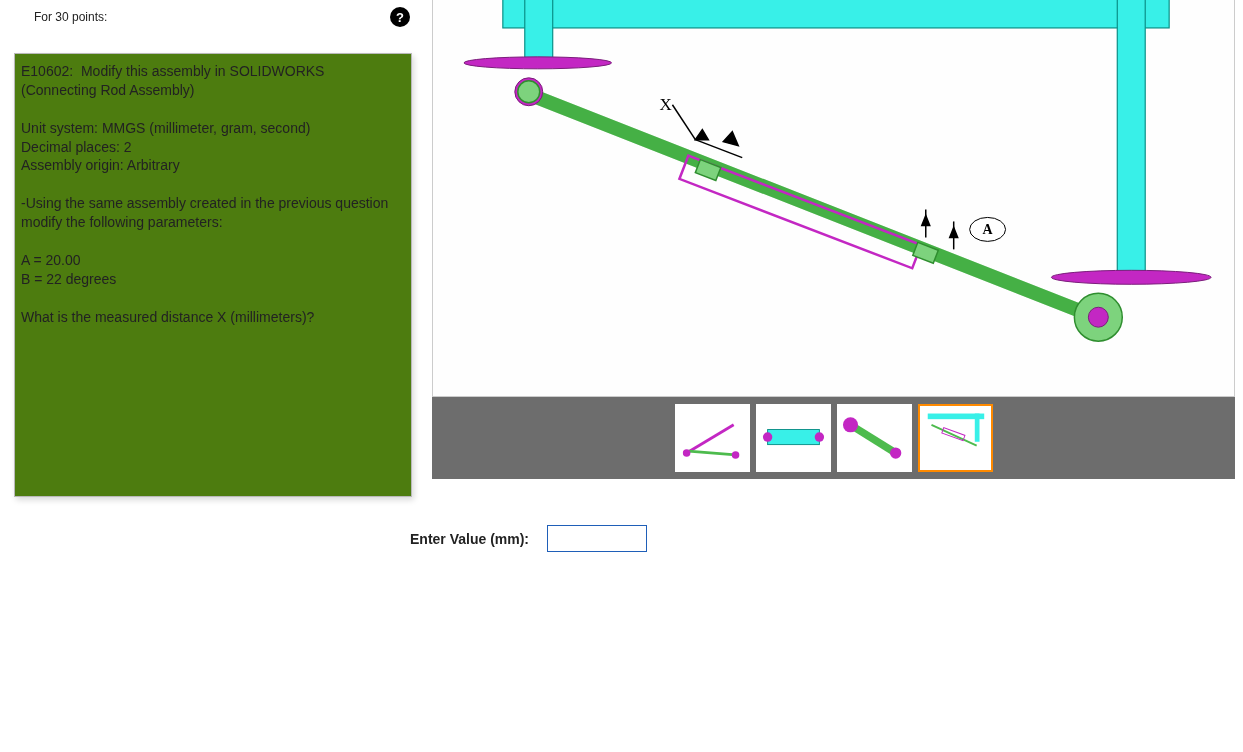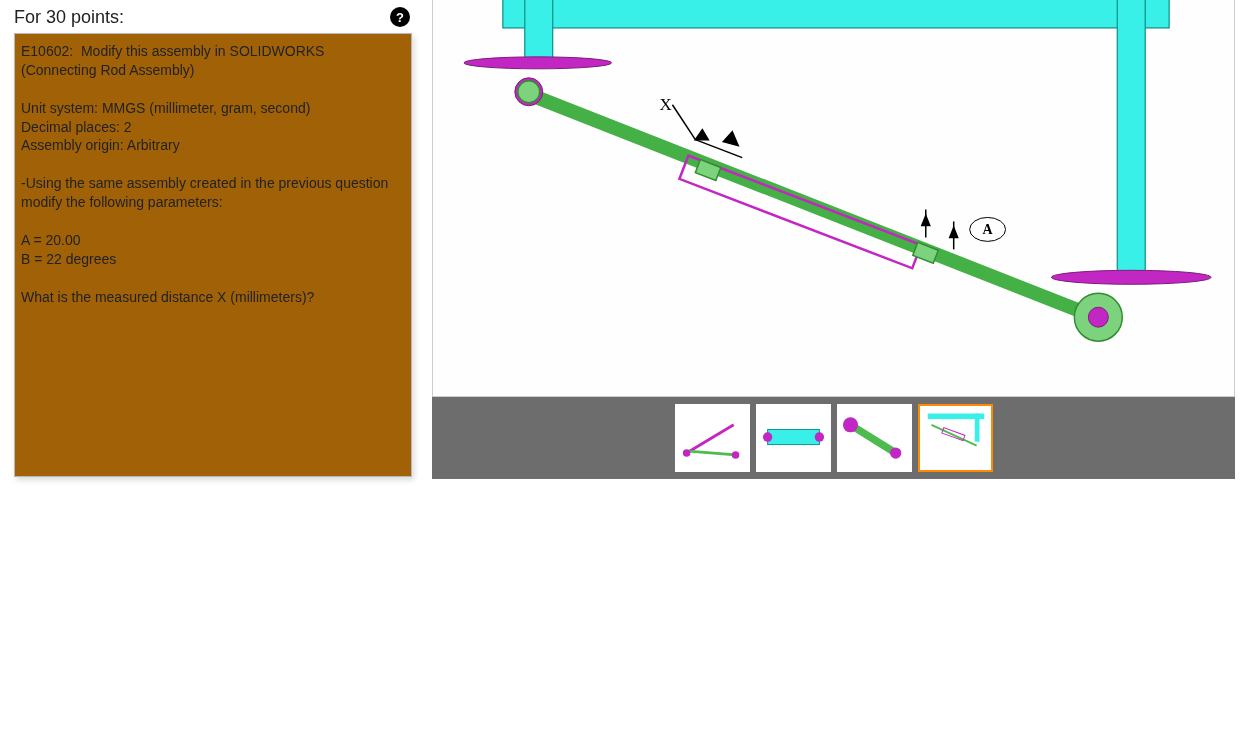--- a/index.html
+++ b/index.html
@@ -22,39 +22,39 @@
     top: 3px;
     width: 398px;
   }
   .points-row {
     display: flex;
     align-items: center;
     justify-content: space-between;
     height: 28px;
     padding-right: 2px;
   }
-  .points-label { font-size: 18px; }
+  .points-label { font-size: 12px; margin-left: 20px; }
   .help-icon {
     width: 20px; height: 20px;
     border-radius: 50%;
     background: #000;
     color: #fff;
     font-weight: bold;
     font-size: 13px;
     display: inline-flex;
     align-items: center; justify-content: center;
     cursor: pointer;
   }
   .question-box {
     border: 1px solid #b9b9b9;
     box-shadow: 2px 3px 6px rgba(0,0,0,.15);
-    background: #a16207;
+    background: #4d7c0f;
     height: 444px;
     padding: 8px 6px 6px 6px;
-    margin-top: 2px;
+    margin-top: 22px;
     white-space: pre-wrap;
     font-size: 14px;
     line-height: 1.35;
   }
 
   
   .image-area {
     position: absolute;
     left: 432px;
     top: 0;
@@ -232,13 +232,17 @@
         <rect x="8" y="8" width="60" height="6" fill="#38f0e8"></rect>
         <rect x="58" y="8" width="5" height="30" fill="#38f0e8"></rect>
         <line x1="12" y1="20" x2="60" y2="42" stroke="#4dbb4d" stroke-width="2"></line>
         <rect x="25" y="23" width="24" height="6" fill="none" stroke="#c327c3" stroke-width="1" transform="rotate(20 25 23)"></rect>
       </svg>
     </div>
   </div>
 </div>
 
 <div class="answer-area">
+  <div class="answer-row">
+    <span class="answer-label">Enter Value (mm):</span>
+    <input class="answer-input" type="text" value="" style="">
+  </div>
 </div>
 
 </body></html>

